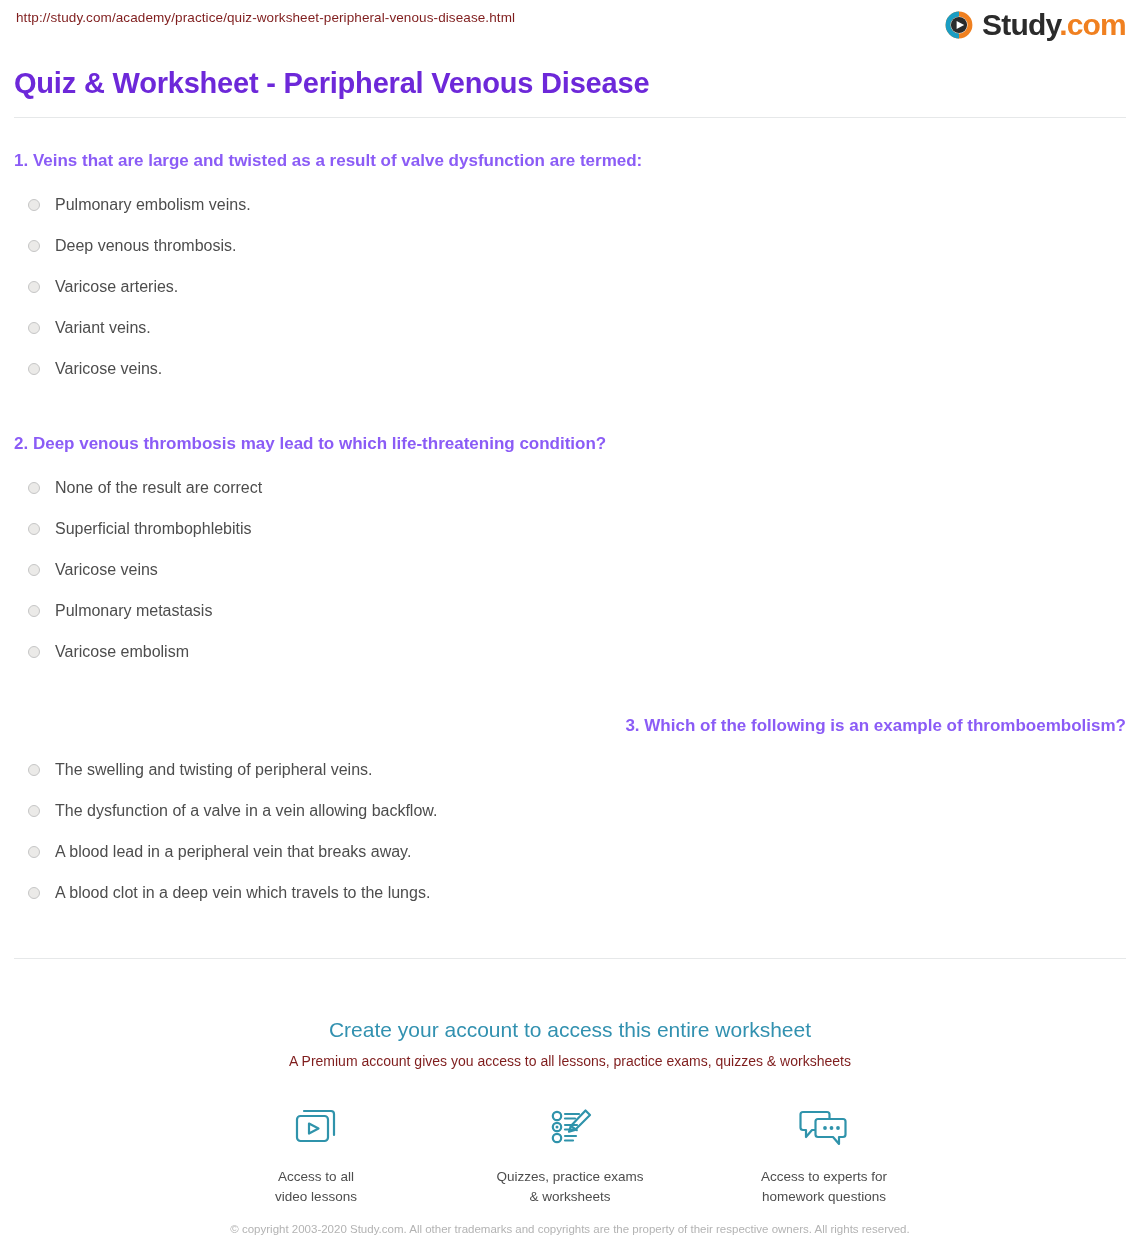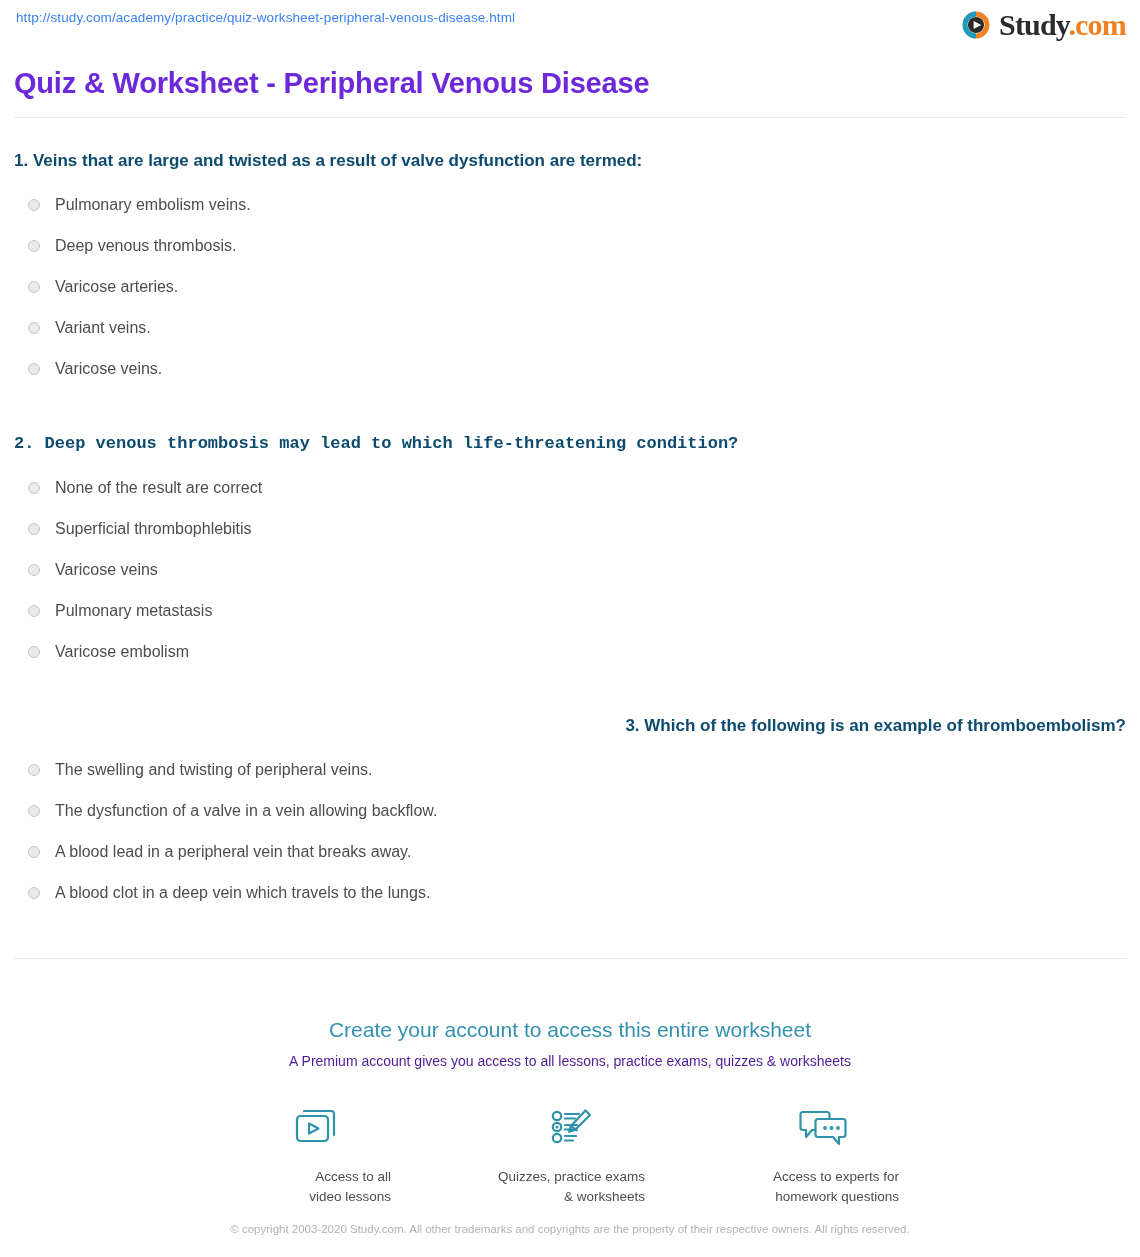--- a/index.html
+++ b/index.html
@@ -21,39 +21,39 @@
   .topbar {
     position: relative;
     height: 58px;
     padding: 0 14px;
   }
   .url-text {
     position: absolute;
     left: 16px;
     top: 10px;
     font-size: 13.5px;
-    color: #3b82f6;
+    color: #7f1d1d;
     letter-spacing: 0.1px;
     white-space: nowrap;
   }
   .logo {
     position: absolute;
     right: 14px;
     top: 9px;
     display: flex;
     align-items: center;
     gap: 7px;
   }
   .logo-mark {
     width: 32px; height: 32px;
     flex: 0 0 32px;
     display: block;
   }
   .logo-word {
-    font-family: Liberation Serif, serif;
+    font-family: Liberation Sans, sans-serif;
     font-size: 30px;
     font-weight: 700;
     color: #2b2b2b;
     letter-spacing: -0.8px;
     line-height: 32px;
     white-space: nowrap;
   }
   .logo-word .dot { color: #f08020; }
 
   
@@ -72,27 +72,27 @@
   }
 
   
   .quiz {
     padding: 0 14px;
   }
   .question-block { margin-top: 0; }
   .question-text {
     font-size: 17px;
     font-weight: 700;
-    color: #0c4a6e;
+    color: #8b5cf6;
     line-height: 24px;
     margin: 0;
     padding: 0;
   }
   .q1 { padding-top: 31px; }
-  .q2 { padding-top: 54px; font-family: Liberation Mono, monospace; }
+  .q2 { padding-top: 54px; }
   .q3 { padding-top: 53px; text-align: right; }
 
   .answers {
     list-style: none;
     margin: 0;
     padding: 0;
   }
   .answer {
     display: flex;
     align-items: flex-start;
@@ -130,33 +130,33 @@
   }
   .cta-title {
     font-size: 21px;
     color: #3291b0;
     line-height: 28px;
     margin: 0;
     font-weight: 400;
   }
   .cta-sub {
     font-size: 14px;
-    color: #4c1d95;
+    color: #7f1d1d;
     margin: 8px 0 0 0;
     line-height: 19px;
   }
   .perks {
     display: flex;
     justify-content: center;
     gap: 104px;
     margin-top: 28px;
   }
   .perk {
     width: 150px;
-    text-align: right;
+    text-align: center;
   }
   .perk-icon {
     height: 56px;
     display: flex;
     align-items: center;
     justify-content: center;
   }
   .perk-label {
     margin-top: 12px;
     font-size: 13.5px;

